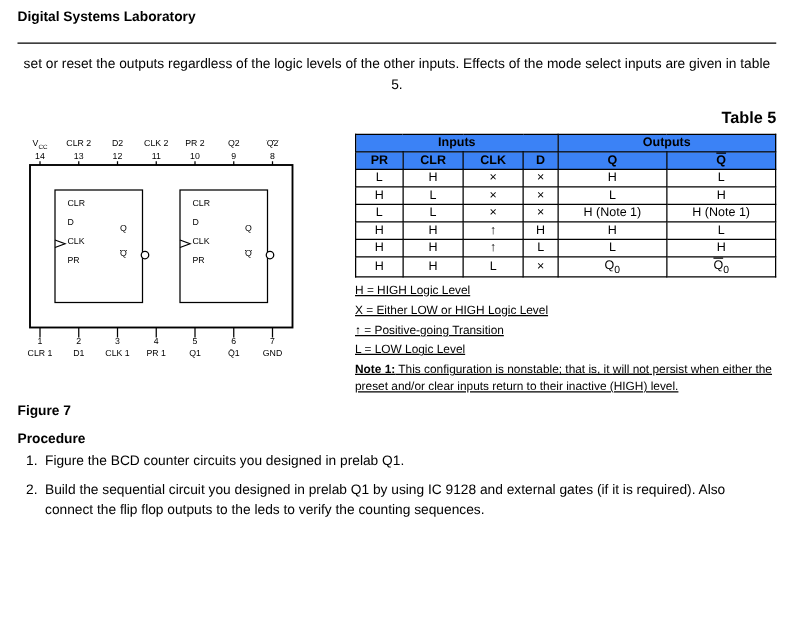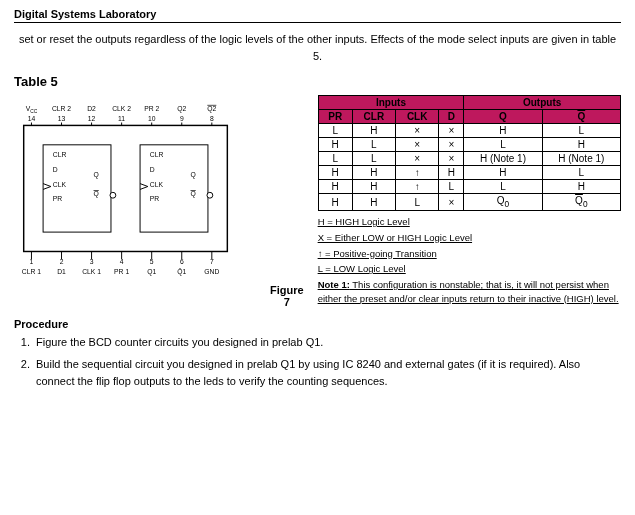--- a/index.html
+++ b/index.html
@@ -9,46 +9,46 @@
       background: #fff;
       color: #000;
       width: 635px;
       min-height: 515px;
       padding: 8px 14px;
     }
     .header {
       font-size: 11px;
       font-weight: bold;
       border-bottom: 1px solid #000;
-      padding-bottom: 2px;
+      padding-bottom: 14px;
       margin-bottom: 8px;
     }
     .intro-text {
       font-size: 11px;
       line-height: 1.5;
       margin-bottom: 10px;
       text-align: center;
     }
     .table5-label {
-      text-align: left;
+      text-align: right;
       font-weight: bold;
       font-size: 13px;
       margin-bottom: 6px;
     }
     .content-row {
       display: flex;
       flex-direction: row;
       gap: 10px;
       margin-bottom: 8px;
     }
     .figure-area {
       flex: 0 0 260px;
       display: flex;
-      flex-direction: row;
-      align-items: flex-end;
+      flex-direction: column;
+      align-items: flex-start;
     }
     .figure-label {
       font-weight: bold;
       font-size: 11px;
       margin-top: 6px;
       text-align: center;
     }
     .table-area {
       flex: 1;
       display: flex;
@@ -59,21 +59,21 @@
       font-size: 10px;
     }
     .truth-table th, .truth-table td {
       border: 1px solid #000;
       padding: 1px 5px;
       text-align: center;
       white-space: nowrap;
     }
     .truth-table th {
       font-weight: bold;
-      background: #be185d;
+      background: #3b82f6;
     }
     .group-header {
       border-bottom: 1px solid #000;
       text-align: center;
       font-weight: bold;
     }
     .table-notes {
       font-size: 9.5px;
       margin-top: 4px;
       line-height: 1.45;
@@ -291,16 +291,16 @@
 
 <div class="procedure-section">
   <div class="procedure-title">Procedure</div>
   <ol class="procedure-list">
     <li>
       <span class="proc-num">1.</span>
       <span>Figure the BCD counter circuits you designed in prelab Q1.</span>
     </li>
     <li>
       <span class="proc-num">2.</span>
-      <span>Build the sequential circuit you designed in prelab Q1 by using IC 8240 and external gates (if it is required). Also connect the flip flop outputs to the leds to verify the counting sequences.</span>
+      <span>Build the sequential circuit you designed in prelab Q1 by using IC 9128 and external gates (if it is required). Also connect the flip flop outputs to the leds to verify the counting sequences.</span>
     </li>
   </ol>
 </div>
 
 </body></html>

